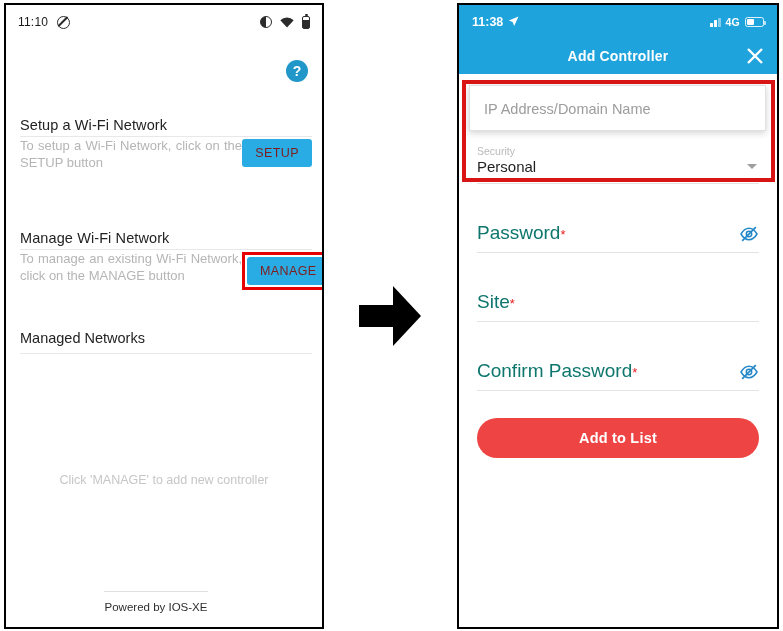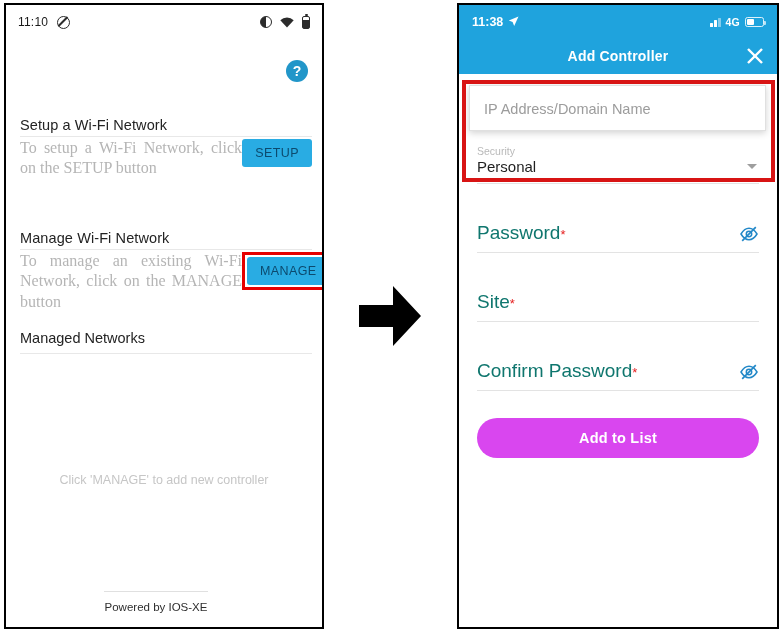--- a/index.html
+++ b/index.html
@@ -77,27 +77,27 @@
     line-height: 1;
   }
 
   .lsection { position: absolute; left: 14px; right: 10px; }
   .lsection-title {
     font-size: 14.5px; color: #232323; font-weight: 400;
     letter-spacing: .1px; margin: 0 0 3px 0;
   }
   .lsection-body { display: flex; align-items: flex-start; }
   .lsection-desc {
-    font-size: 16px; color: #b5b5b5; line-height: 1.28;
+    font-size: 13px; color: #b5b5b5; line-height: 1.28;
     text-align: justify; text-align-last: left;
-    width: 222px; flex: 0 0 222px; padding-top: 1px; font-family: Liberation Serif, serif;
+    width: 222px; flex: 0 0 222px; padding-top: 1px;
   }
   .lsection-btnwrap { flex: 1; display: flex; justify-content: flex-end; padding-top: 2px; }
   .btn-flat {
-    background: #29ace3; color: #0c4a6e;
+    background: #29ace3; color: #7f1d1d;
     font-size: 12.5px; letter-spacing: .4px;
     border: none; border-radius: 3px;
     padding: 7px 13px 7px 13px;
     cursor: pointer; font-family: inherit;
   }
   .btn-highlight-wrap {
     border: 3px solid #e60000;
     padding: 2px; display: inline-block; box-sizing: border-box;
   }
   .hr-line { border: 0; border-top: 1px solid #e8e8e8; margin: 0; }
@@ -204,21 +204,21 @@
 
   #field-ssidname { padding-top: 14px; }
   #field-security { margin-top: 10px; }
   #field-password { margin-top: 22px; }
   #field-confirm  { margin-top: 22px; }
   #field-site     { margin-top: 22px; }
 
   .btn-pill {
     display: block; width: 100%;
     margin-top: 27px;
-    background: #d946ef; color: #ffffff;
+    background: #ef4444; color: #ffffff;
     border: none; border-radius: 22px;
     font-size: 14.5px; font-weight: bold; letter-spacing: .2px;
     padding: 12px 0; cursor: pointer; font-family: inherit;
   }
 
   
   #popup-highlight {
     position: absolute;
     left: 462px; top: 80px;
     width: 313px; height: 102px;

